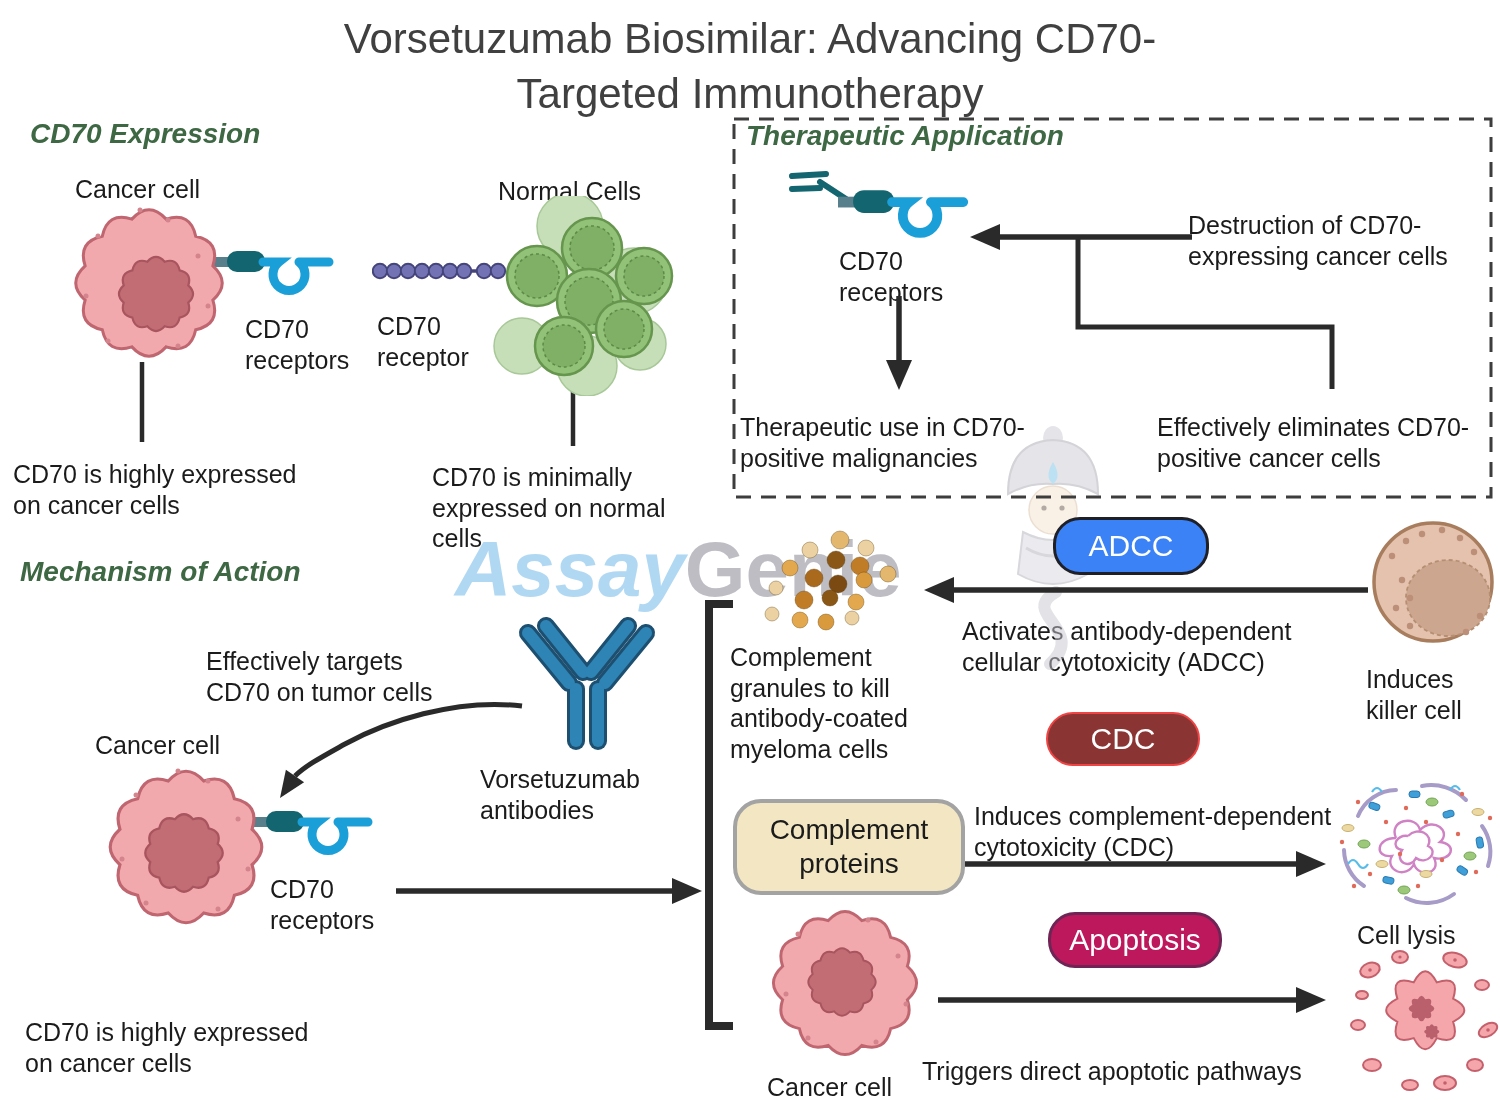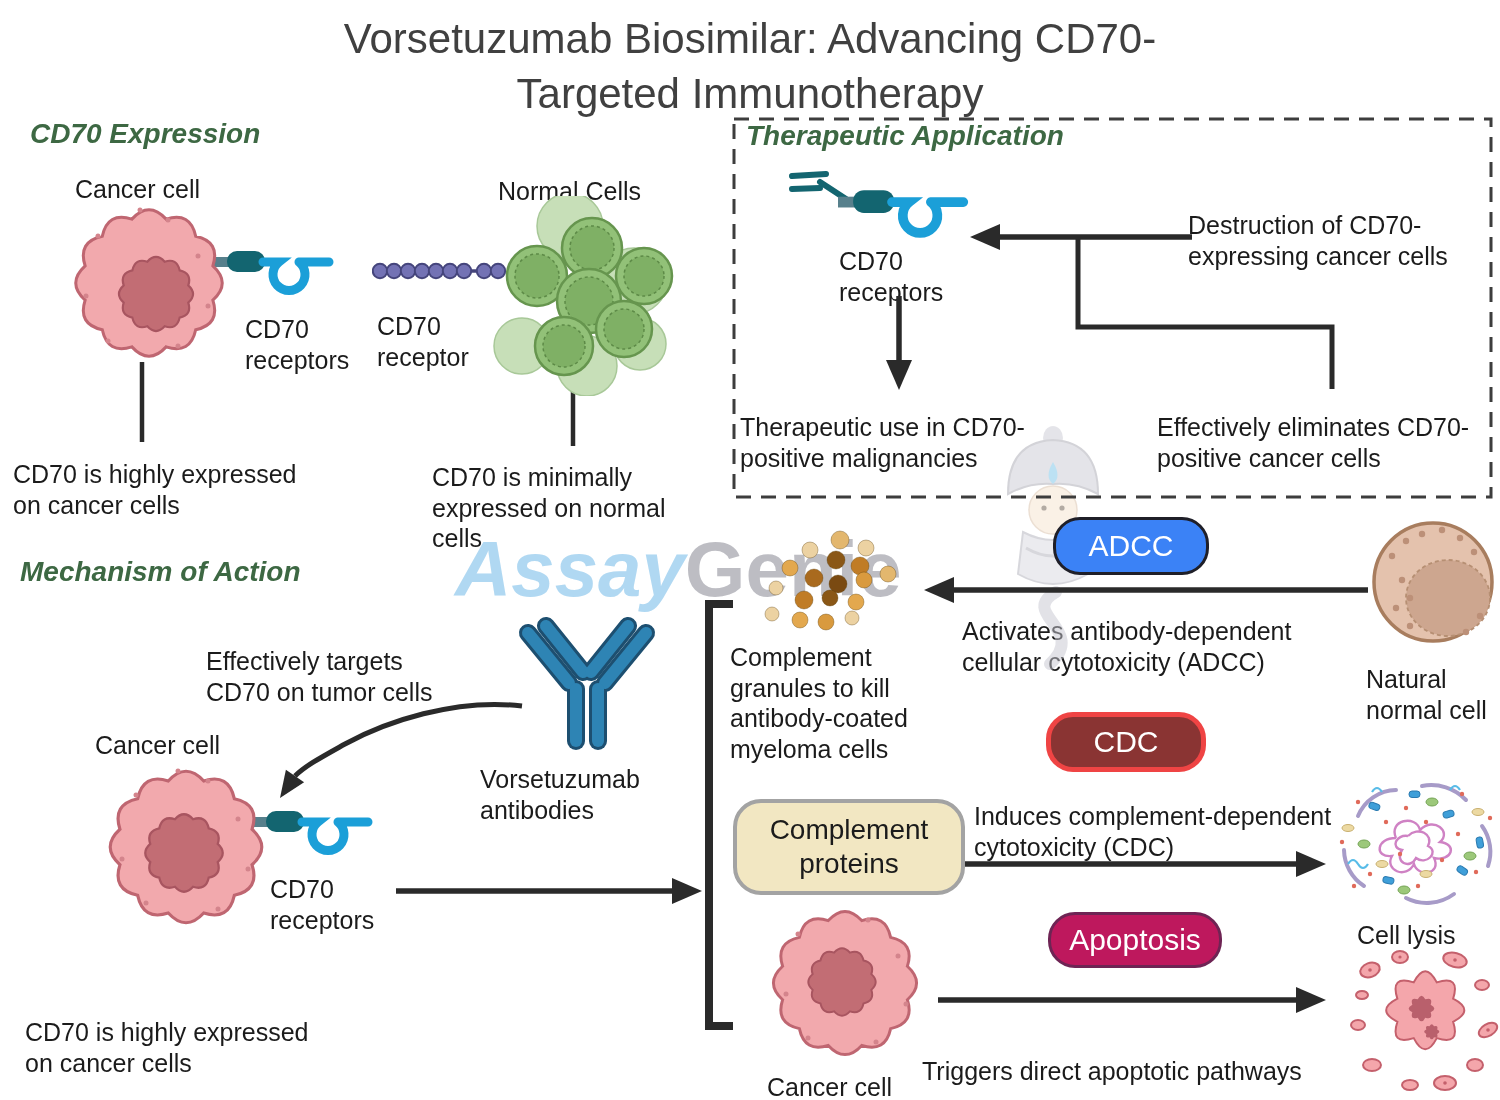--- a/index.html
+++ b/index.html
@@ -6,21 +6,21 @@
   body{width:1500px;height:1100px;position:relative;overflow:hidden;background:#ffffff;
        font-family:"Liberation Sans",sans-serif;}
   .abs{position:absolute;}
   .txt{position:absolute;font-size:25px;line-height:1.22;color:#1b1b1b;margin-top:14px;}
   .h{position:absolute;font-size:28px;font-weight:bold;color:#3d6843;text-align:center;font-style:italic;}
   .title{position:absolute;left:300px;top:12px;width:900px;text-align:center;
          font-size:42px;line-height:1.3;color:#404040;}
   .badge{position:absolute;display:flex;align-items:center;justify-content:center;
          color:#ffffff;font-size:30px;border-radius:27px;z-index:4;}
   .badge-adcc{background:#3b82f6;border:3px solid #1f1f28;}
-  .badge-cdc{background:#8a3433;border:5px solid #ef4444;}
+  .badge-cdc{background:#8a3433;border:2px solid #ef4444;}
   .badge-apop{background:#be185d;border:3px solid #6e2454;}
   .combox{position:absolute;left:733px;top:799px;width:224px;height:88px;background:#f2e7c2;
           border:4px solid #a3a3a3;border-radius:28px;display:flex;align-items:center;
           justify-content:center;text-align:center;font-size:28px;line-height:1.2;color:#1b1b1b;z-index:4;}
   .wm{position:absolute;left:455px;top:524px;font-size:78px;font-weight:bold;white-space:nowrap;
       z-index:1;letter-spacing:0px;}
   .wm .b1{color:rgba(150,203,238,0.75);font-style:italic;}
   .wm .b2{color:rgba(148,148,158,0.62);}
   svg{display:block;}
   .lay1{z-index:1}.lay2{z-index:2}.lay3{z-index:3}
@@ -102,21 +102,21 @@
 
 <div class="h" style="left:20px;top:556px">Mechanism of Action</div>
 <div class="txt" style="left:206px;top:632px;width:262px">Effectively targets CD70 on tumor cells</div>
 <div class="txt" style="left:95px;top:716px;width:130px">Cancer cell</div>
 <div class="txt" style="left:270px;top:860px;width:120px">CD70 receptors</div>
 <div class="txt" style="left:480px;top:750px;width:200px">Vorsetuzumab antibodies</div>
 <div class="txt" style="left:25px;top:1003px;width:310px">CD70 is highly expressed on cancer cells</div>
 
 <div class="txt lay3" style="left:730px;top:628px;width:205px">Complement granules to kill antibody-coated myeloma cells</div>
 <div class="txt" style="left:962px;top:602px;width:365px">Activates antibody-dependent cellular cytotoxicity (ADCC)</div>
-<div class="txt" style="left:1366px;top:650px;width:135px">Natural normal cell</div>
+<div class="txt" style="left:1366px;top:650px;width:135px">Induces killer cell</div>
 <div class="txt" style="left:974px;top:787px;width:362px">Induces complement-dependent cytotoxicity (CDC)</div>
 <div class="txt" style="left:1357px;top:906px;width:130px">Cell lysis</div>
 <div class="txt" style="left:922px;top:1042px;width:440px">Triggers direct apoptotic pathways</div>
 <div class="txt" style="left:767px;top:1058px;width:130px">Cancer cell</div>
 
 <div class="badge badge-adcc" style="left:1053px;top:517px;width:150px;height:52px">ADCC</div>
 <div class="badge badge-cdc" style="left:1046px;top:712px;width:150px;height:50px">CDC</div>
 <div class="badge badge-apop" style="left:1048px;top:912px;width:168px;height:50px">Apoptosis</div>
 <div class="combox">
   <span style="width:200px">Complement proteins</span>

